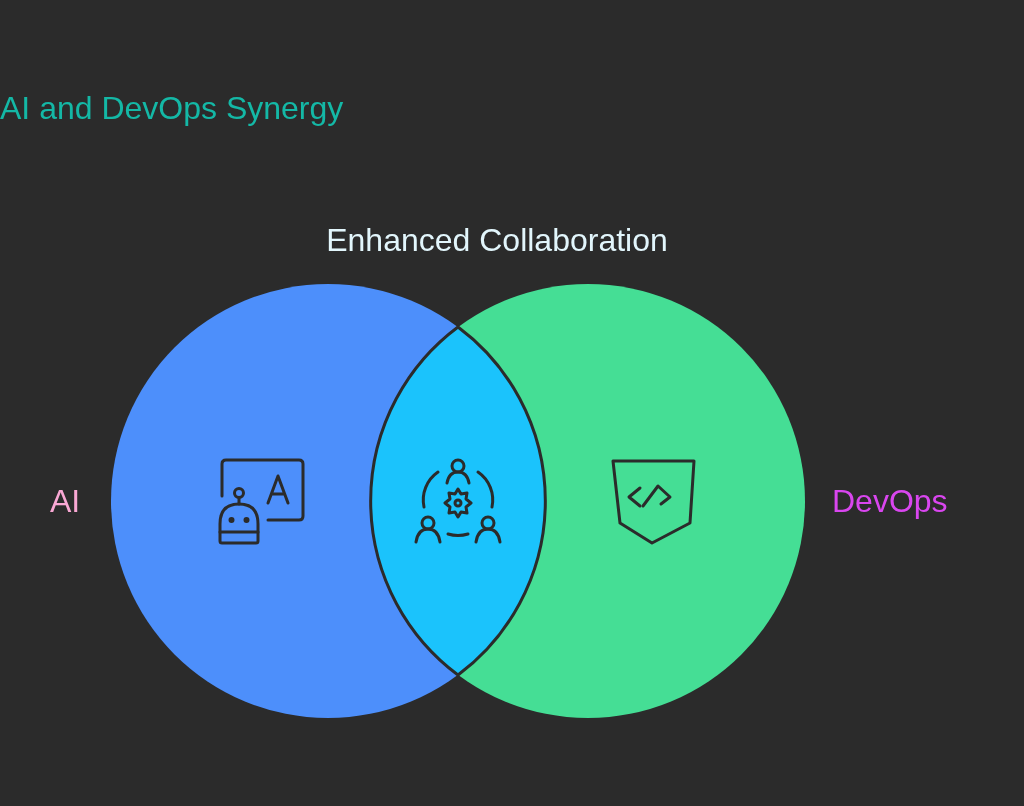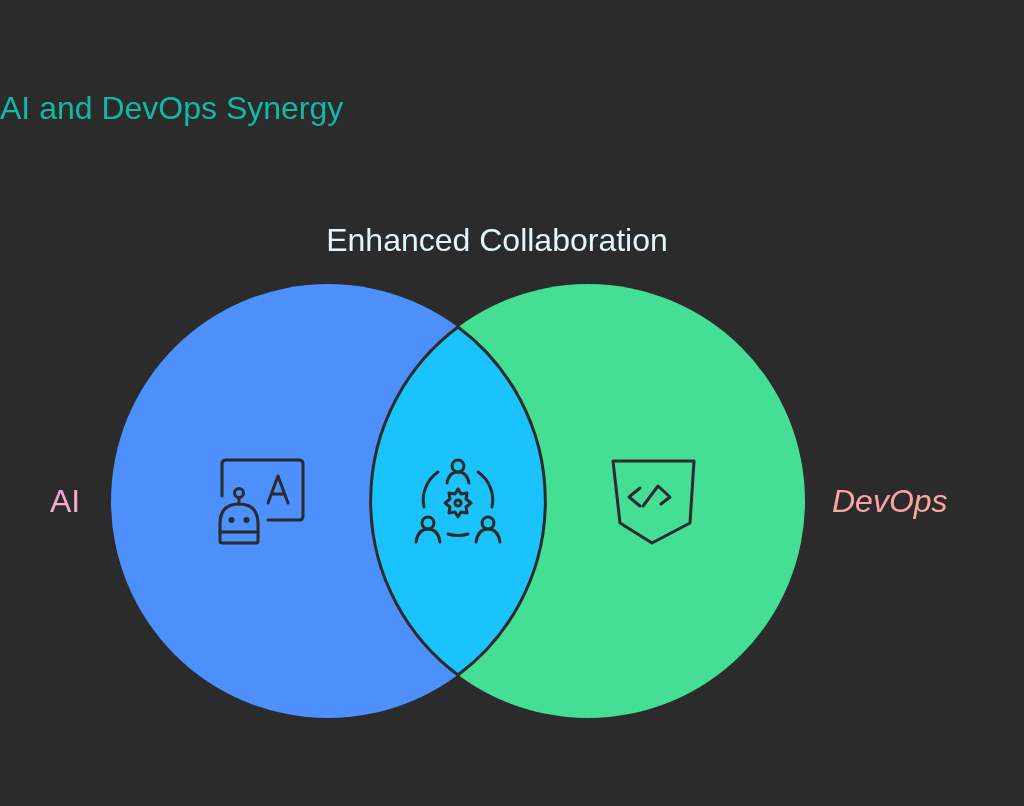--- a/index.html
+++ b/index.html
@@ -15,21 +15,21 @@
     text-align: left; color: #14b8a6; font-size: 32px; line-height: 40px;
   }
   .overlap-label {
     position: absolute; left: 0; width: 914px; top: 220px;
     text-align: center; color: #e2f6fc; font-size: 32px; line-height: 40px; margin-left: 40px;
   }
   .side-label {
     position: absolute; top: 481px; font-size: 32px; line-height: 40px;
   }
   .label-ai { left: 50px; color: #f9a8d4; }
-  .label-devops { left: 832px; color: #fca5a5; font-style: italic; }
+  .label-devops { left: 832px; color: #d946ef; }
   svg.venn { position: absolute; left: 0; top: 0; }
 </style>
 </head>
 <body>
 
 <div class="title">AI and DevOps Synergy</div>
 <div class="overlap-label">Enhanced Collaboration</div>
 <div class="side-label label-ai">AI</div>
 <div class="side-label label-devops">DevOps</div>
 

